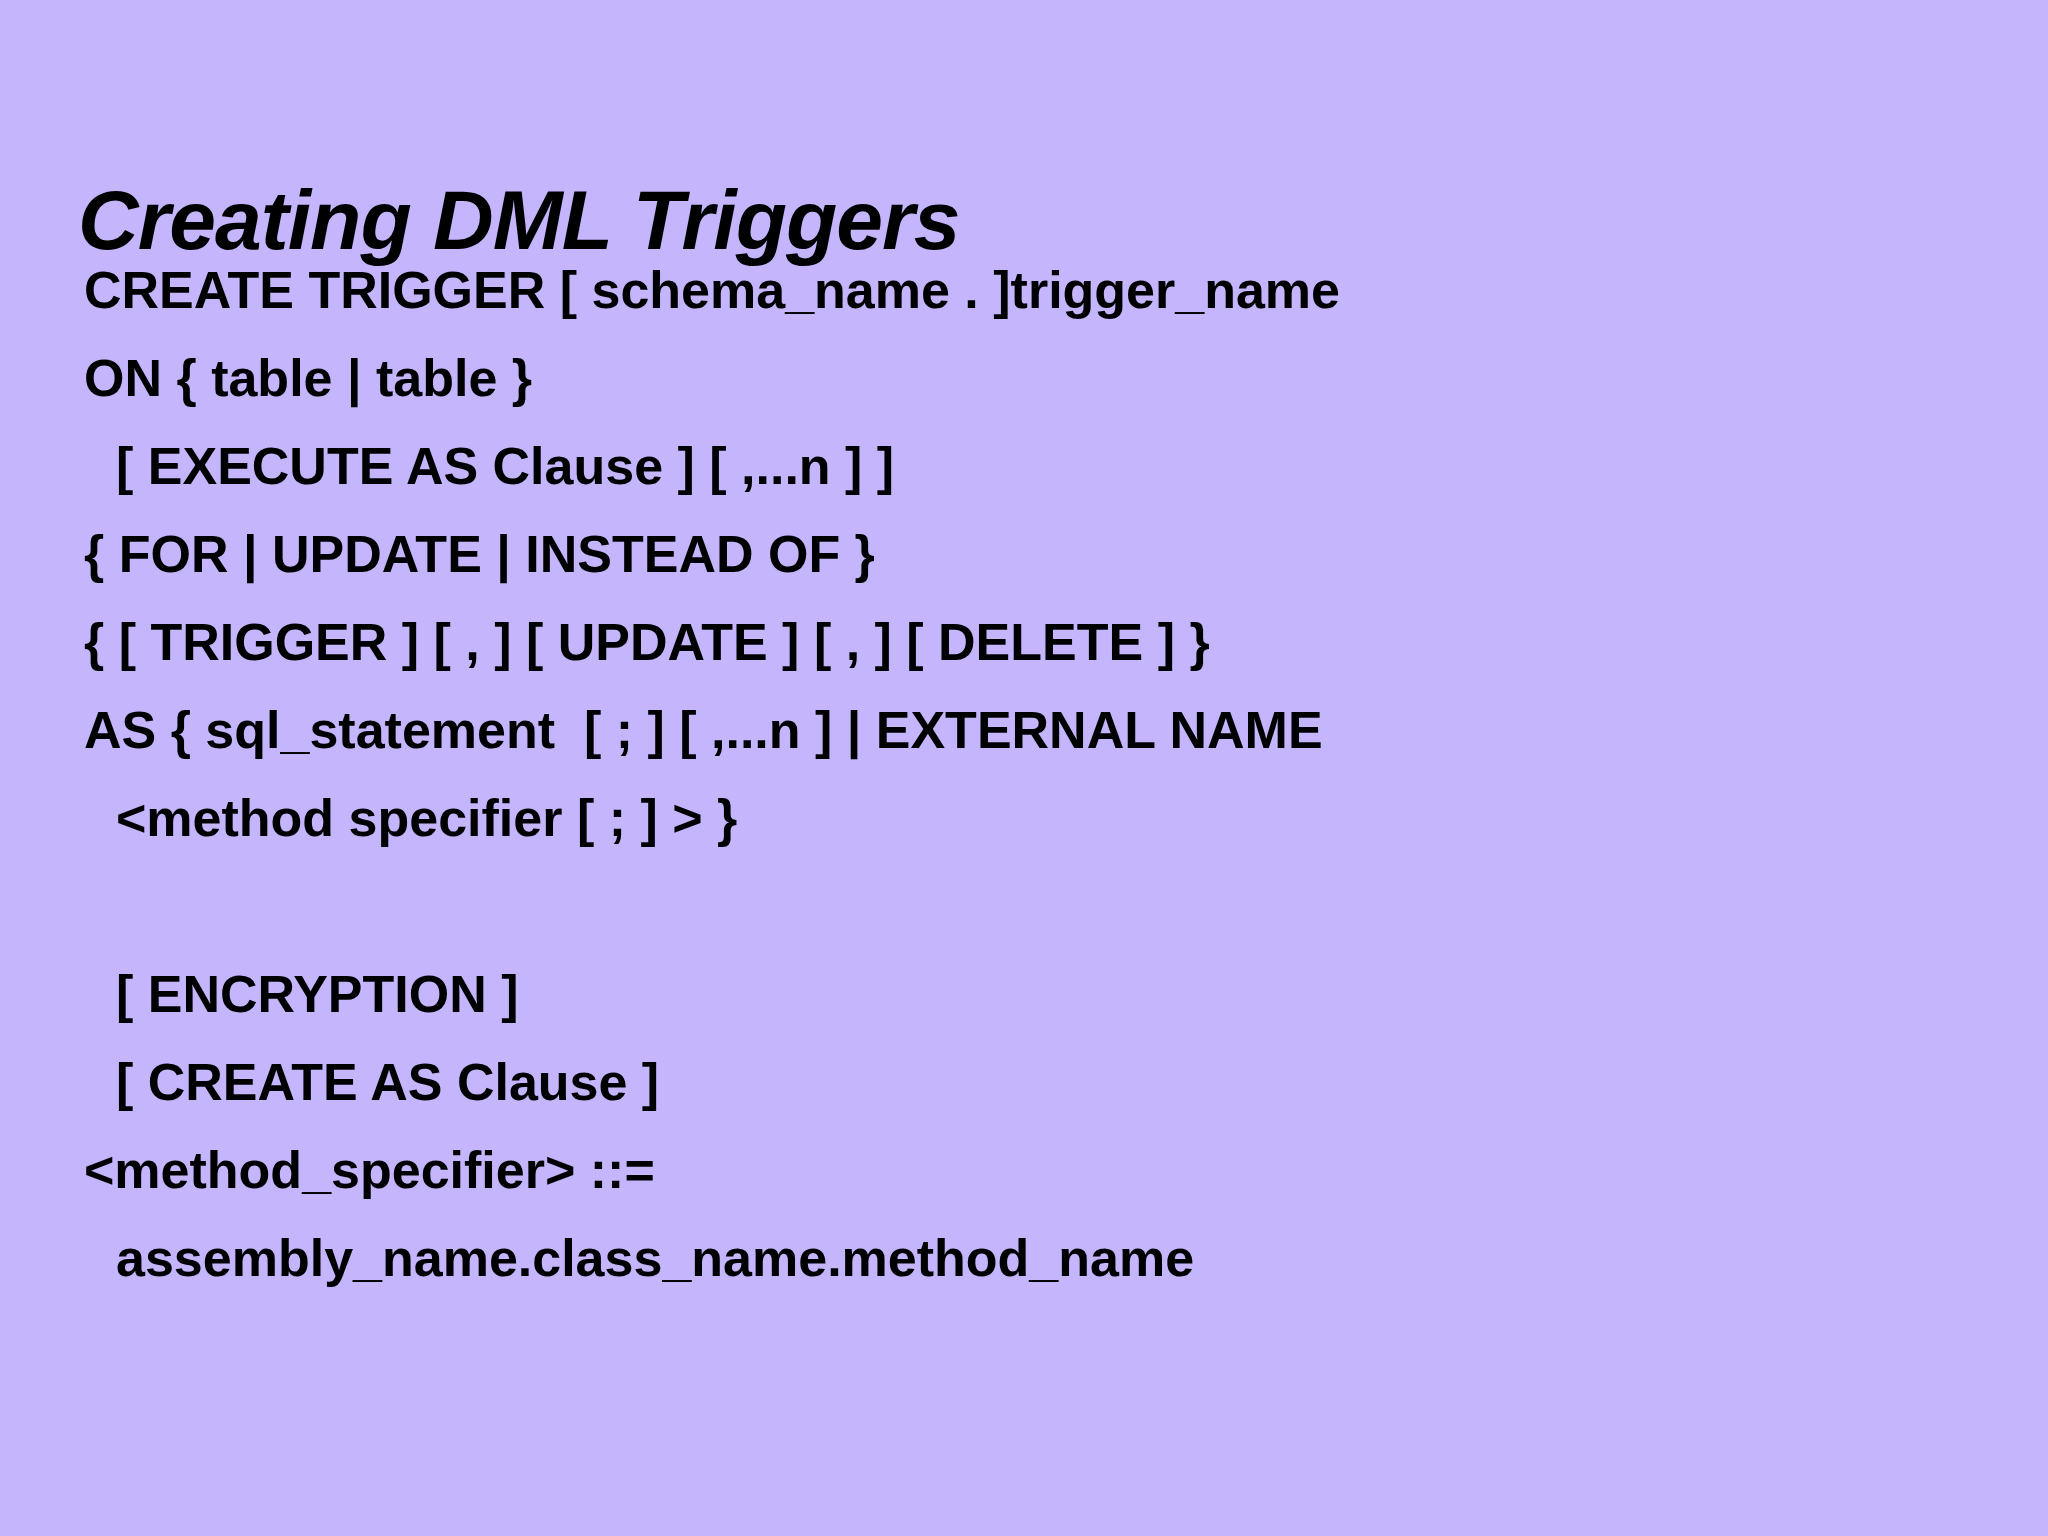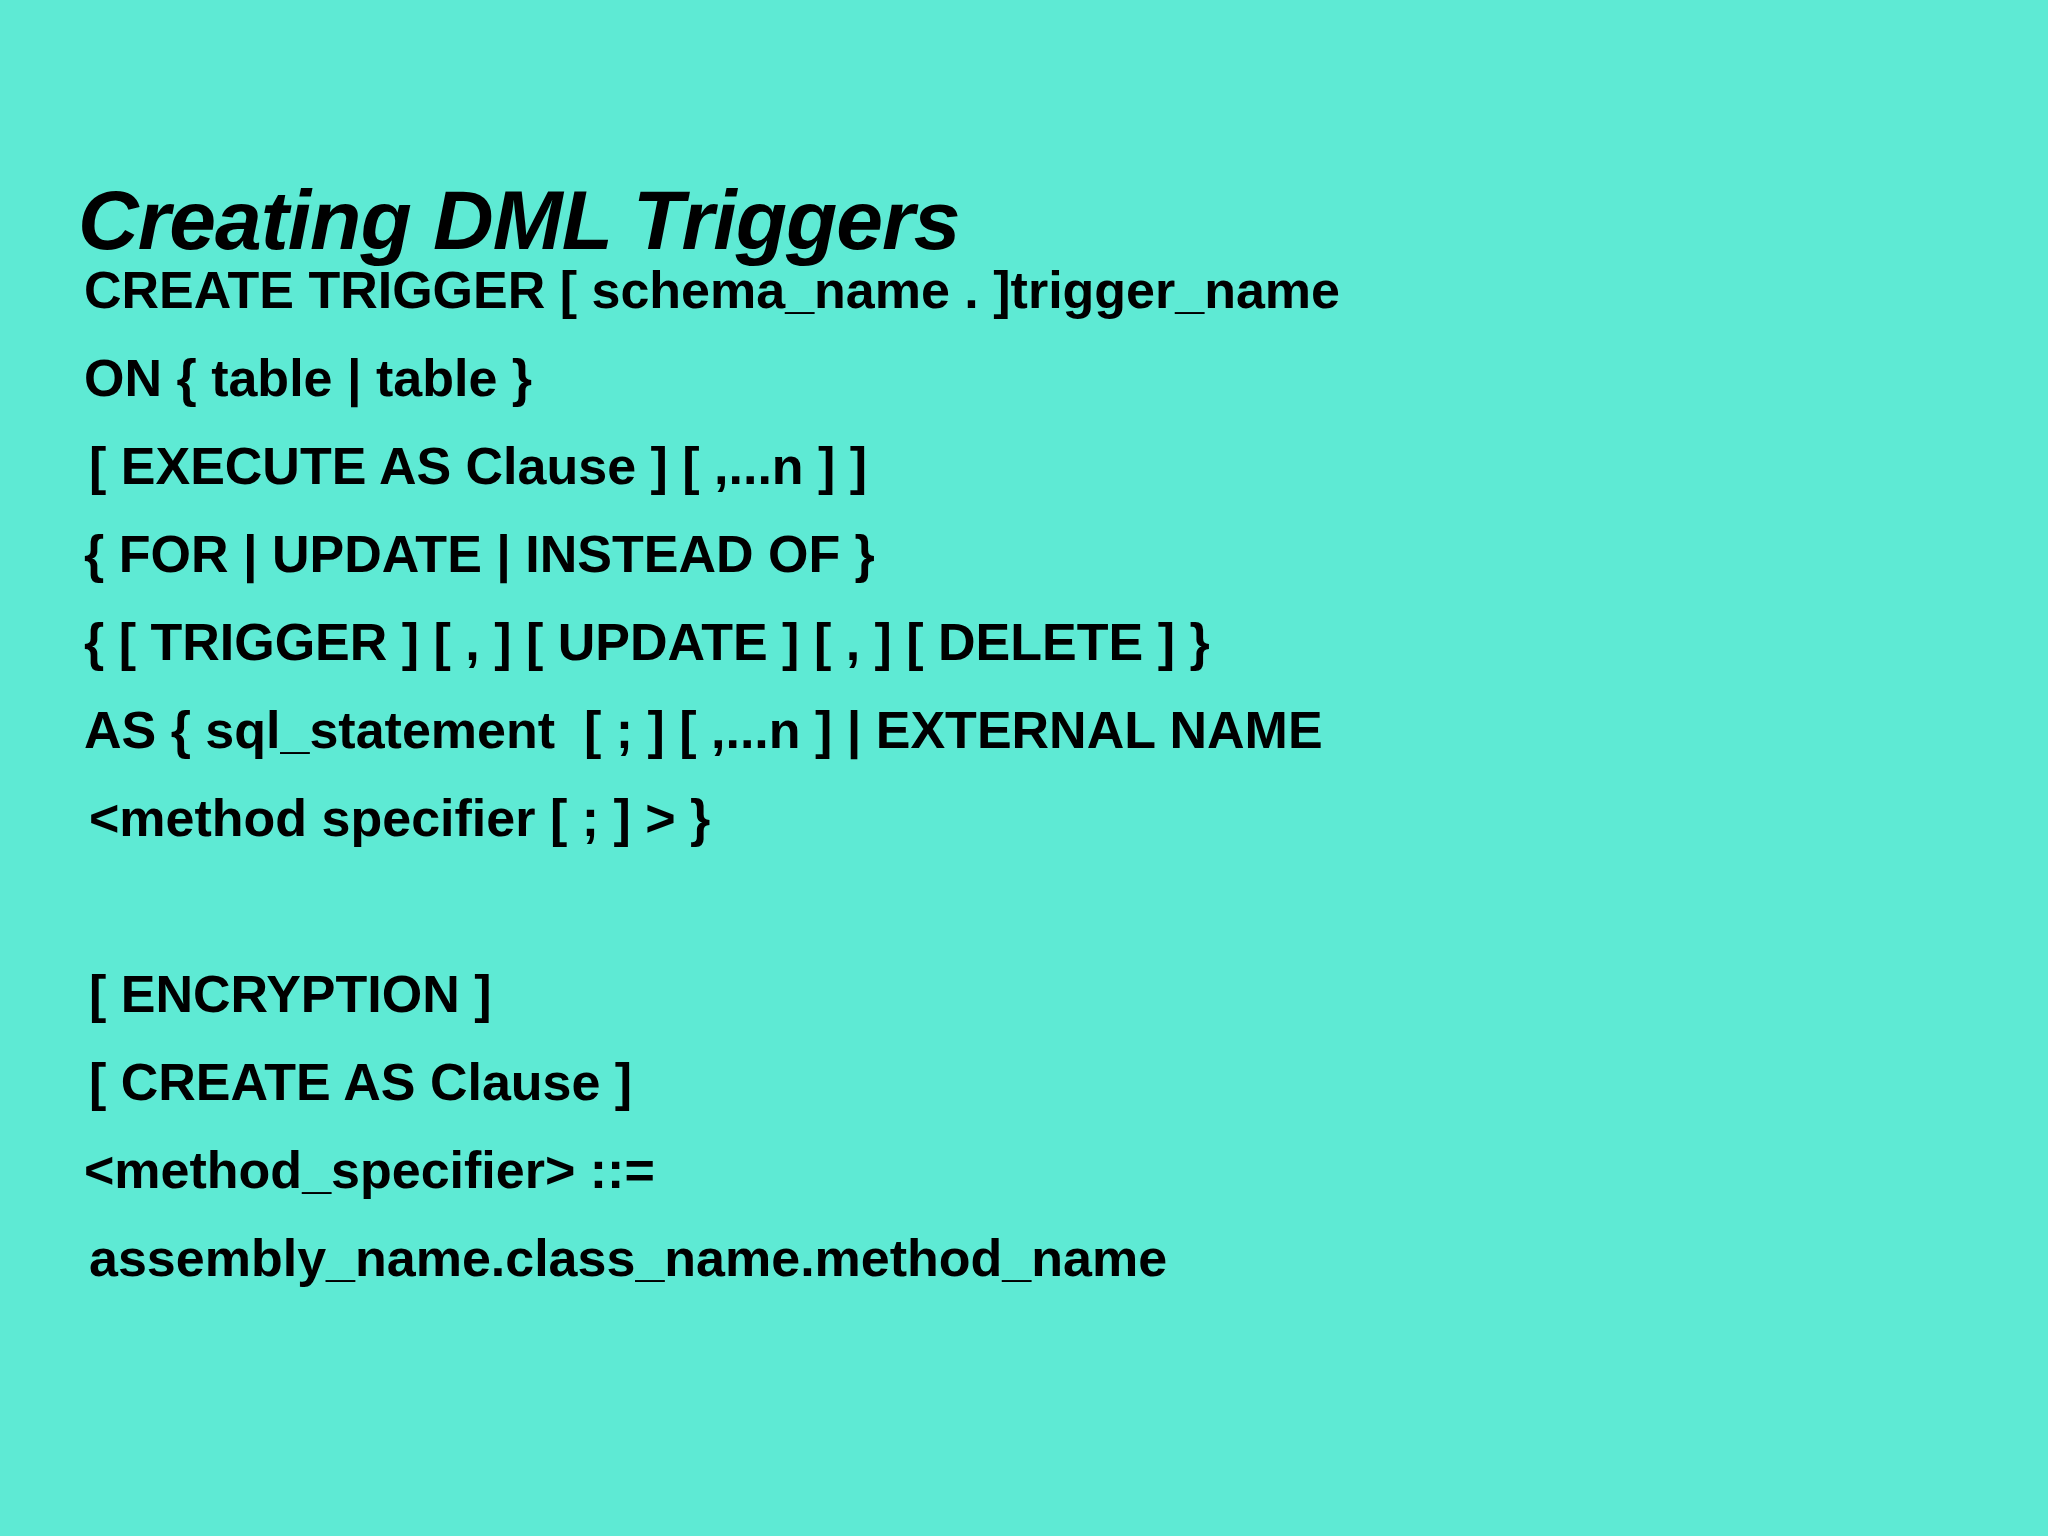--- a/index.html
+++ b/index.html
@@ -52,31 +52,31 @@
     font-weight: 700;
     font-size: 52px;
     line-height: 88px;
     height: 88px;
     white-space: pre;
     color: #000000;
     padding-left: 84px;
   }
 
   .code-line.indent-1 {
-    padding-left: 89px;
+    padding-left: 116px;
   }
 
   .code-line.blank {
     height: 88px;
   }
 </style>
 </head>
 <body style="background: rgb(255, 255, 255);">
 
-<div id="slide" style="background: #5eead4; color: rgb(0, 0, 0);">
+<div id="slide" style="background: #c4b5fd; color: rgb(0, 0, 0);">
 
   <h1 id="slide-title">Creating DML Triggers</h1>
 
   <div id="code-block">
       <div class="code-line">CREATE TRIGGER [ schema_name . ]trigger_name</div>
       <div class="code-line">ON { table | table }</div>
       <div class="code-line indent-1">[ EXECUTE AS Clause ] [ ,...n ] ]</div>
       <div class="code-line">{ FOR | UPDATE | INSTEAD OF }</div>
       <div class="code-line">{ [ TRIGGER ] [ , ] [ UPDATE ] [ , ] [ DELETE ] }</div>
       <div class="code-line">AS { sql_statement  [ ; ] [ ,...n ] | EXTERNAL NAME</div>

